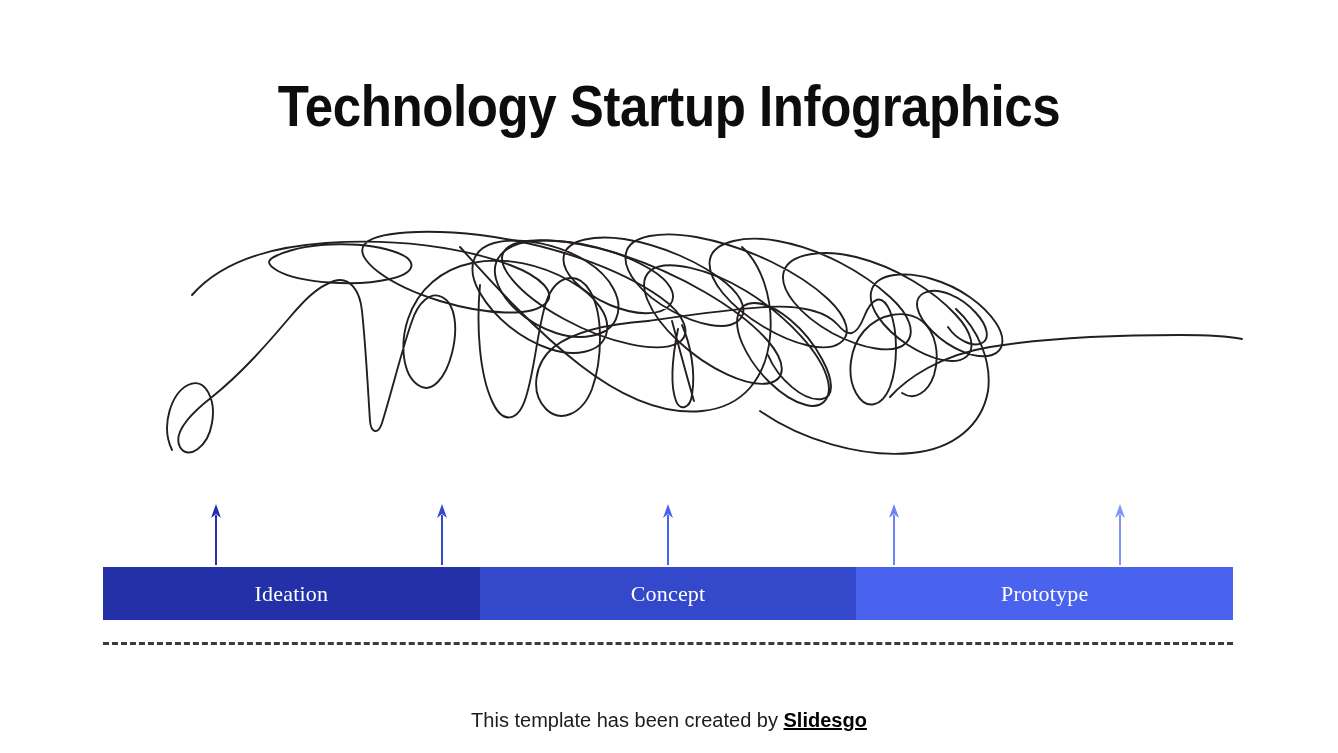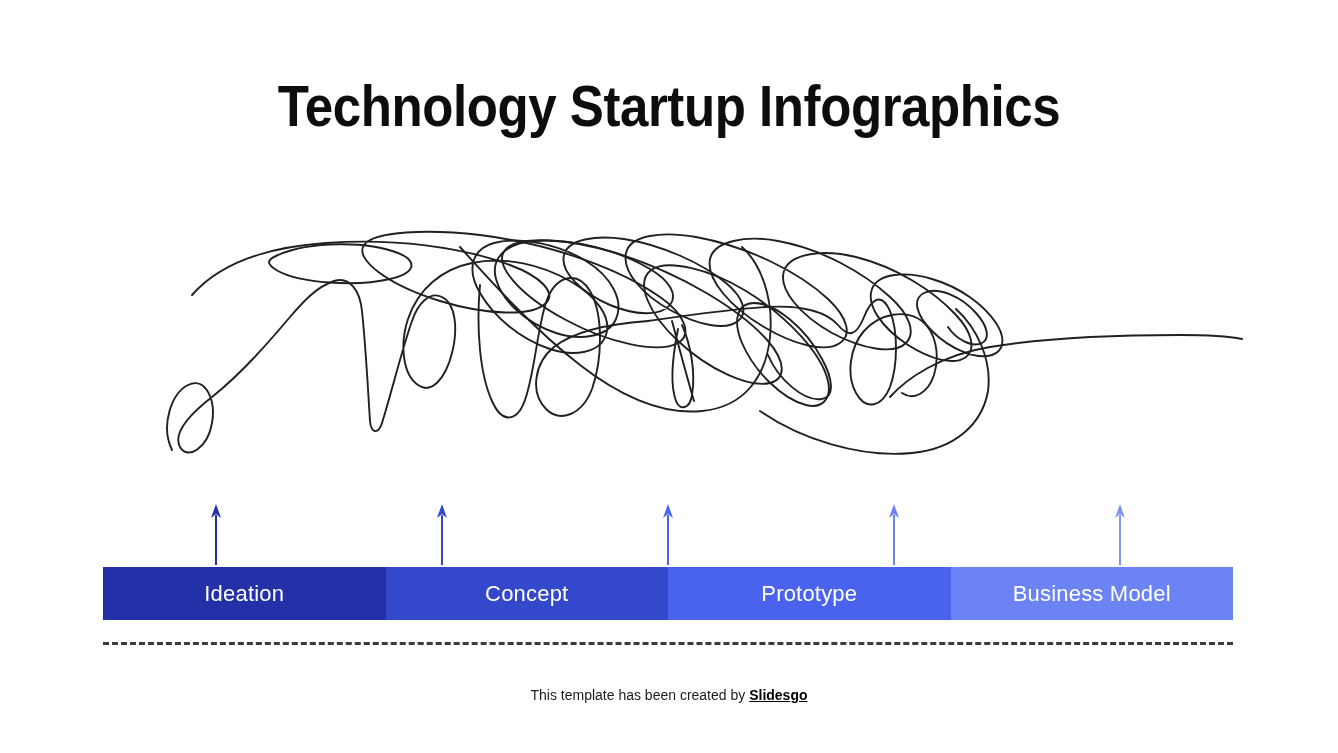--- a/index.html
+++ b/index.html
@@ -88,46 +88,46 @@
   }
   .stage-segment {
     flex: 1 1 0;
     height: 53px;
     display: flex;
     align-items: center;
     justify-content: center;
   }
   .stage-label {
     color: #ffffff;
-    font-family: Liberation Sans, sans-serif;
+    font-family: Liberation Serif, serif;
     font-size: 22px;
     font-weight: 400;
     letter-spacing: 0.2px;
     white-space: nowrap;
   }
 
   
   #dashed-divider {
     position: absolute;
     left: 103px;
     top: 642px;
     width: 1130px;
     height: 0;
     border-top: 3px dashed #3b3b3b;
   }
 
   
   #footer-credit {
     position: absolute;
     left: 0;
-    top: 687px;
+    top: 709px;
     width: 1338px;
     text-align: center;
     font-family: "Liberation Sans", sans-serif;
-    font-size: 14px;
+    font-size: 20px;
     color: #1c1c1c;
     white-space: nowrap;
   }
   #footer-brand {
     font-weight: 700;
     text-decoration: underline;
     color: #000000;
   }
 </style>
 </head>
@@ -311,22 +311,19 @@
 <div id="stage-bar">
   <div class="stage-segment" style="background:#2430a8;">
     <span class="stage-label">Ideation</span>
   </div>
   <div class="stage-segment" style="background:#3448cc;">
     <span class="stage-label">Concept</span>
   </div>
   <div class="stage-segment" style="background:#4a63ef;">
     <span class="stage-label">Prototype</span>
   </div>
-  <div class="stage-segment" style="background:#6c83f3;">
-    <span class="stage-label">Business Model</span>
-  </div>
 </div>
 
 <div id="dashed-divider"></div>
 
 <div id="footer-credit">
   <span>This template has been created by </span><a id="footer-brand" href="#">Slidesgo</a>
 </div>
 
 </body></html>

